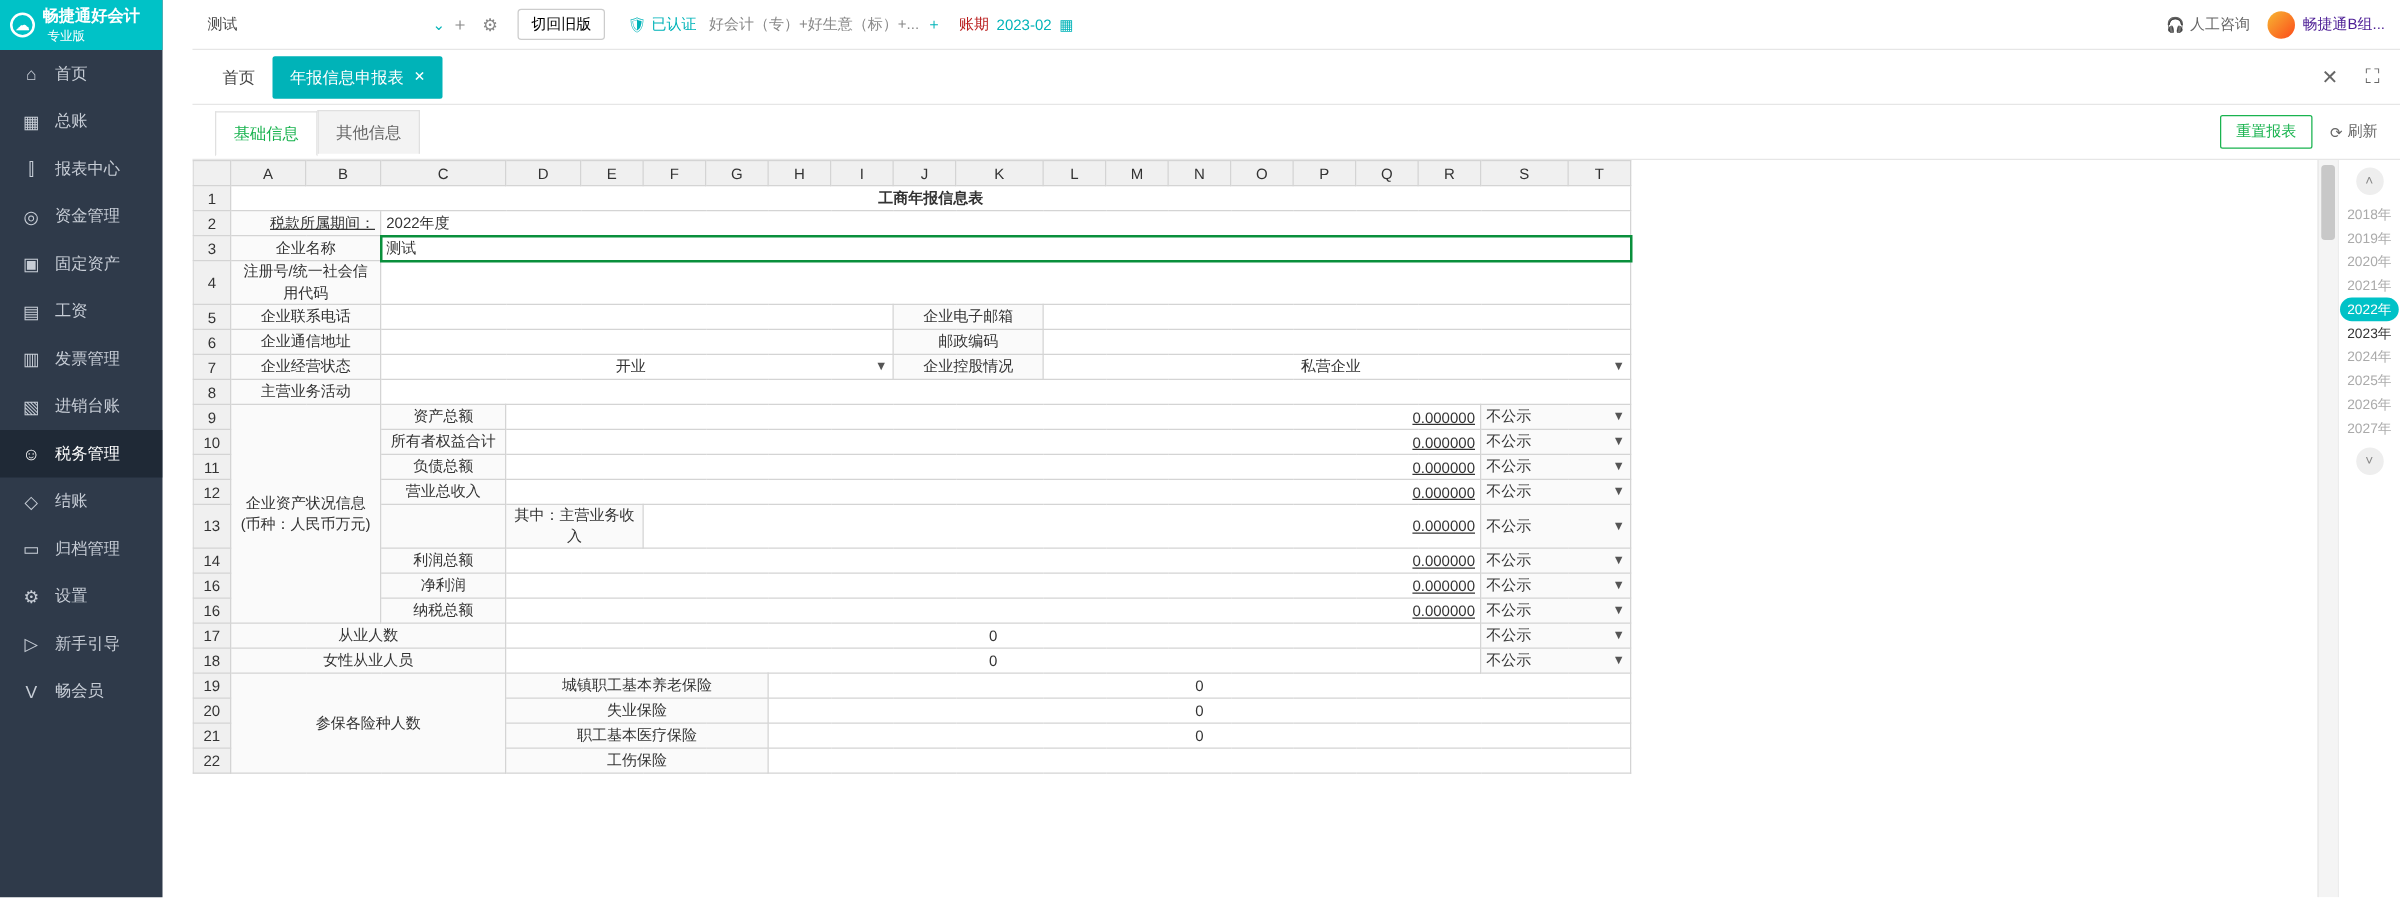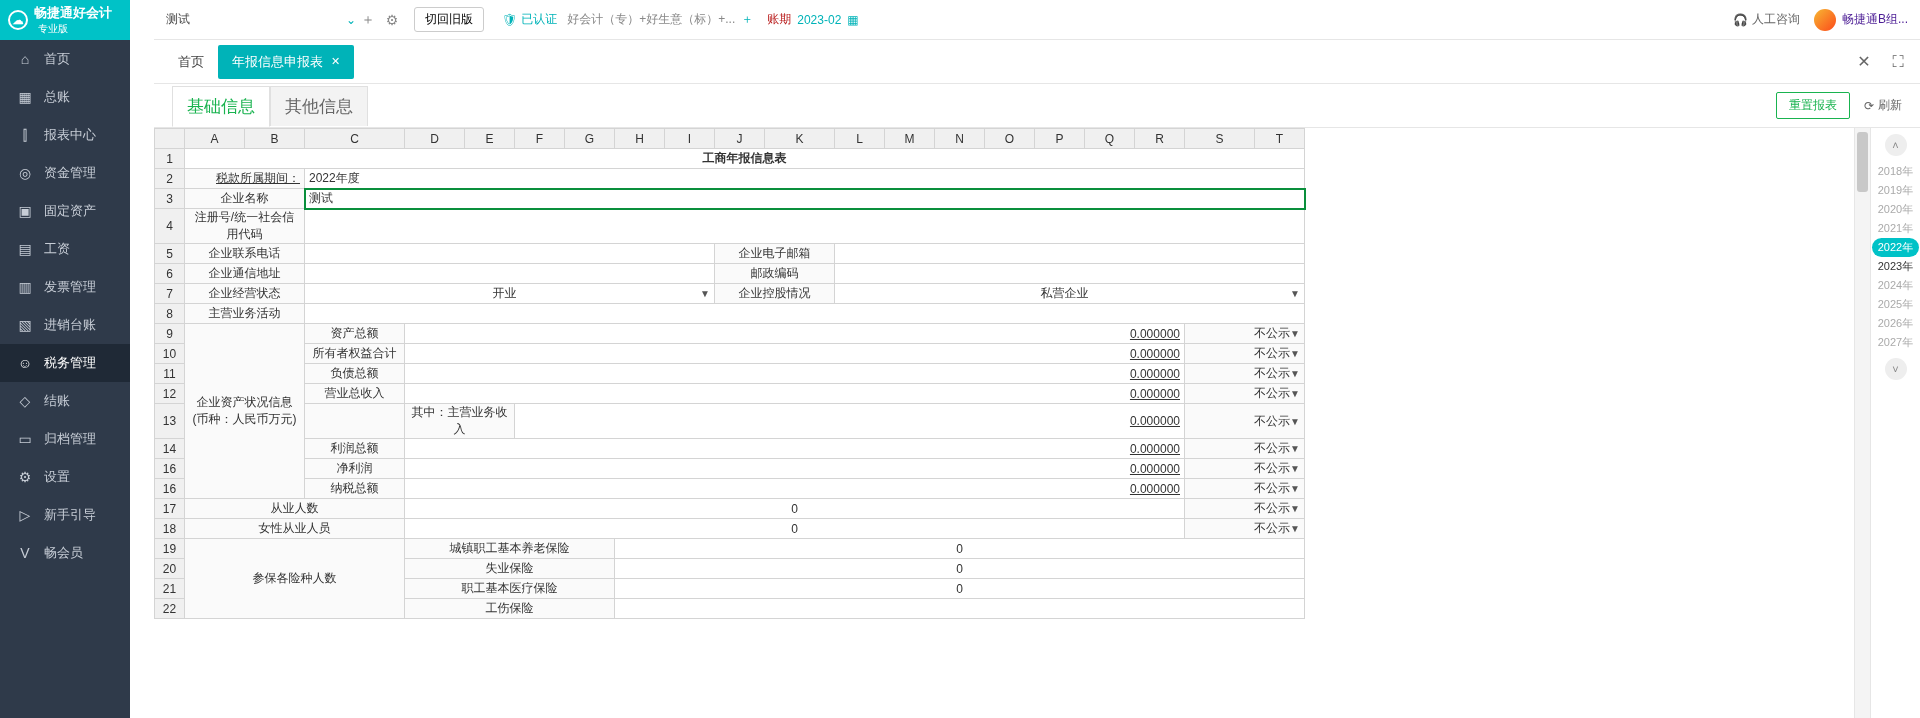--- a/index.html
+++ b/index.html
@@ -31,37 +31,37 @@
 .avatar { width: 22px; height: 22px; background: linear-gradient(135deg,#f7b733,#fc4a1a); border-radius: 50%; margin-right: 6px; }
 .user { display: flex; align-items: center; color: #4c1d95; }
 .tabsbar { height: 44px; display: flex; align-items: center; padding: 0 10px; border-bottom: 1px solid #e6e6e6; position: relative; }
 .page-tab { padding: 8px 14px; font-size: 13px; color: #444; cursor: pointer; display: flex; align-items: center; }
 .page-tab.home { }
 .page-tab.active { background: #00b3b8; color: #fff; border-radius: 2px; }
 .page-tab .close { margin-left: 8px; font-size: 11px; }
 .tabs-right { position: absolute; right: 10px; display: flex; align-items: center; gap: 10px; }
 .tabs-right .ctrl { width: 24px; height: 24px; display: flex; align-items: center; justify-content: center; color: #666; cursor: pointer; border: 1px solid transparent; }
 .subbar { height: 44px; display: flex; align-items: center; padding: 0 18px; border-bottom: 1px solid #e6e6e6; position: relative; }
-.subtab { padding: 8px 14px; font-size: 17px; cursor: pointer; color: #666; border: 1px solid #e0e0e0; border-bottom: none; background: #f3f3f3;}
+.subtab { padding: 8px 14px; font-size: 13px; cursor: pointer; color: #666; border: 1px solid #e0e0e0; border-bottom: none; background: #f3f3f3;}
 .subtab.active { color: #19b34f; background:#fff; border-bottom:1px solid #fff; position:relative; top:1px;}
 .sub-right { position: absolute; right: 18px; display: flex; align-items: center; gap: 14px; }
 .reset-btn { border: 1px solid #19b34f; color: #19b34f; background: #fff; padding: 4px 12px; font-size: 12px; border-radius: 2px; cursor: pointer; }
 .refresh { color: #666; font-size: 12px; display: flex; align-items: center; gap: 4px; cursor: pointer; }
 .sheet-wrap { flex: 1; display: flex; overflow: hidden; }
 .sheet { flex: 1; overflow: auto; position: relative; }
 table.ss { border-collapse: collapse; font-size: 12px; color: #333; }
 table.ss th, table.ss td { border: 1px solid #d4d4d4; height: 20px; padding: 0 4px; background: #fff; }
 table.ss th { background: #f0f0f0; font-weight: normal; text-align: center; }
 table.ss th.rowh { background: #f0f0f0; width: 30px; text-align: center; }
 .corner { background:#f0f0f0; width:30px; }
 .title-cell { text-align: center; font-weight: bold; font-size: 12px; }
 .lbl { background: #fafafa !important; text-align: center; }
 .r { text-align: right; text-decoration: underline; }
 .c { text-align: center; }
-.sel-pub { display: flex; align-items: center; justify-content: flex-end; }
+.sel-pub { display: flex; align-items: center; justify-content: space-between; }
 .sel-pub .arrow { font-size: 10px; color: #555; }
 .active-cell { outline: 2px solid #0a8f3c; outline-offset: -1px; }
 .year-rail { width: 50px; border-left: 1px solid #e6e6e6; display: flex; flex-direction: column; align-items: center; padding: 6px 0; gap: 6px; font-size: 11px; color: #aaa; background:#fff;}
 .year-rail .arrow { width: 22px; height: 22px; border-radius: 50%; background: #eee; display: flex; align-items: center; justify-content: center; cursor: pointer; color: #888; }
 .year-rail .y { padding: 2px 6px; cursor: pointer; border-radius: 10px; }
 .year-rail .y.cur { background: #00c2c7; color: #fff; }
 .year-rail .y.enabled { color: #333; }
 .vscroll { width: 16px; background: #f4f4f4; border-left:1px solid #e6e6e6; position:relative;}
 .vscroll .thumb{ position:absolute; left:2px; right:2px; top:4px; height:60px; background:#c8c8c8; border-radius:3px;}
 .logo-ico{width:20px;height:20px;border:2px solid #fff;border-radius:50%;margin-right:6px;display:flex;align-items:center;justify-content:center;font-size:11px;}

